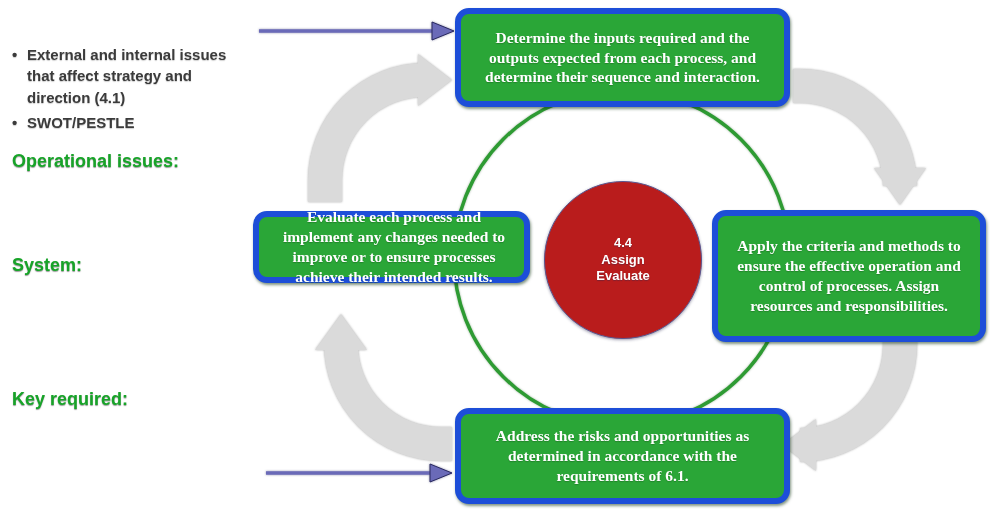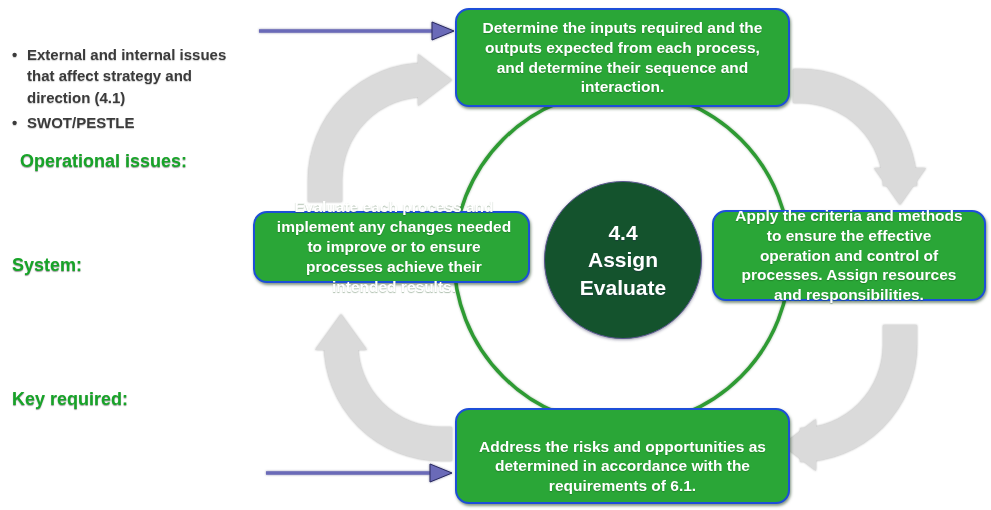--- a/index.html
+++ b/index.html
@@ -11,43 +11,44 @@
     overflow:hidden;
   }
   .bg-svg{position:absolute;left:0;top:0;width:991px;height:510px;}
   .garrow{filter:drop-shadow(0 0 1px rgba(110,110,110,0.55));}
   .parrow{filter:drop-shadow(0 0 1px rgba(40,40,95,0.5));}
   .ring{filter:drop-shadow(0 0 1px rgba(30,80,30,0.4));}
 
   .pbox{
     position:absolute;
     background:#2aa637;
-    border:2px solid #1d4ed8;
+    border:6px solid #1d4ed8;
     border-radius:14px;
     box-shadow:1px 2px 3px rgba(25,60,25,0.55);
     display:flex;align-items:center;justify-content:center;
     text-align:center;
     color:#ffffff;
     font-size:15.5px;line-height:1.28;font-weight:600;
     padding:6px 16px;box-sizing:border-box;
     text-shadow:0 1px 1px rgba(20,70,20,0.35);
+    font-family:Liberation Serif, serif;
   }
   .pbox-top{left:455px;top:8px;width:335px;height:99px;}
-  .pbox-right{left:712px;top:210px;width:274px;height:91px;}
-  .pbox-bottom{left:455px;top:408px;width:335px;height:96px;align-items:flex-end;}
+  .pbox-right{left:712px;top:210px;width:274px;height:132px;}
+  .pbox-bottom{left:455px;top:408px;width:335px;height:96px;}
   .pbox-left{left:253px;top:211px;width:277px;height:72px;padding-left:21px;}
 
   .ccircle{
     position:absolute;left:544px;top:181px;width:156px;height:156px;
-    background:#14532d;border-radius:50%;
+    background:#b91c1c;border-radius:50%;
     border:1px solid #5a568f;
     box-shadow:0 1px 3px rgba(40,40,80,0.45);
     display:flex;flex-direction:column;align-items:center;justify-content:center;
     color:#ffffff;text-align:center;
-    font-size:21px;line-height:1.3;font-weight:600;
+    font-size:13px;line-height:1.3;font-weight:600;
     text-shadow:0 1px 1px rgba(40,40,80,0.4);
   }
 
   .lp-heading{
     position:absolute;
     color:#17a428;font-weight:700;font-size:18px;
     text-shadow:0 1px 1px rgba(35,35,35,0.45);
     white-space:nowrap;
   }
   .lp-bullets{
@@ -100,21 +101,21 @@
     <li>
       <span class="marker">•</span>
       <span>External and internal issues that affect strategy and direction (4.1)</span>
     </li>
     <li>
       <span class="marker">•</span>
       <span>SWOT/PESTLE</span>
     </li>
   </ul>
 
-  <div class="lp-heading" style="left:12px;top:151px;margin-left:8px;">Operational issues:</div>
+  <div class="lp-heading" style="left:12px;top:151px;">Operational issues:</div>
 
   <div class="lp-heading" style="left:12px;top:255px;">System:</div>
 
   <div class="lp-heading" style="left:12px;top:389px;">Key required:</div>
 
   <div class="pbox pbox-top">
     <span>Determine the inputs required and the outputs expected from each process, and determine their sequence and interaction.</span>
   </div>
   <div class="pbox pbox-right">
     <span>Apply the criteria and methods to ensure the effective operation and control of processes. Assign resources and responsibilities.</span>

